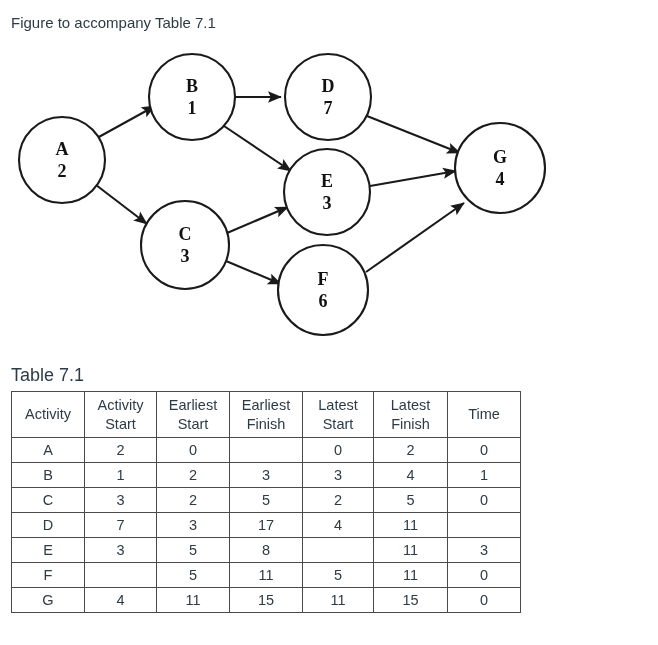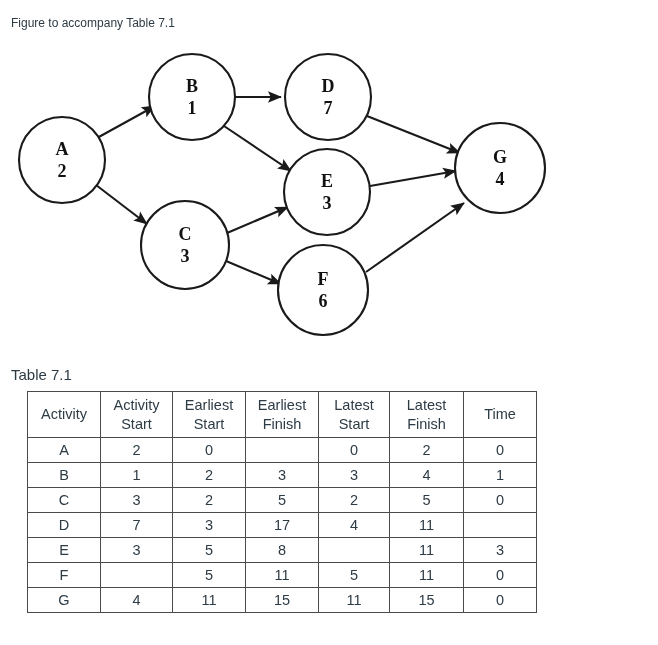--- a/index.html
+++ b/index.html
@@ -13,21 +13,21 @@
     position: relative;
     font-family: "Liberation Sans", sans-serif;
     color: #2d3b45;
     overflow: hidden;
   }
 
   #figure-caption {
     position: absolute;
     left: 11px;
     top: 14px;
-    font-size: 12px;
+    font-size: 15px;
     line-height: 18px;
     color: #2d3b45;
     white-space: nowrap;
   }
 
   #network-diagram {
     position: absolute;
     left: 0px;
     top: 40px;
     width: 600px;
@@ -53,32 +53,31 @@
   .edge-line {
     stroke: #1a1a1a;
     stroke-width: 2.1;
     fill: none;
   }
 
   #table-caption {
     position: absolute;
     left: 11px;
     top: 366px;
-    font-size: 15px;
+    font-size: 18px;
     line-height: 18px;
     color: #2d3b45;
     white-space: nowrap;
   }
 
   #schedule-table-wrap {
     position: absolute;
     left: 11px;
     top: 391px;
     width: 509px;
-    margin-left: 16px;
   }
   table.schedule {
     border-collapse: collapse;
     width: 509px;
     table-layout: fixed;
     font-size: 14.5px;
     color: #2d3b45;
   }
   table.schedule th,
   table.schedule td {

